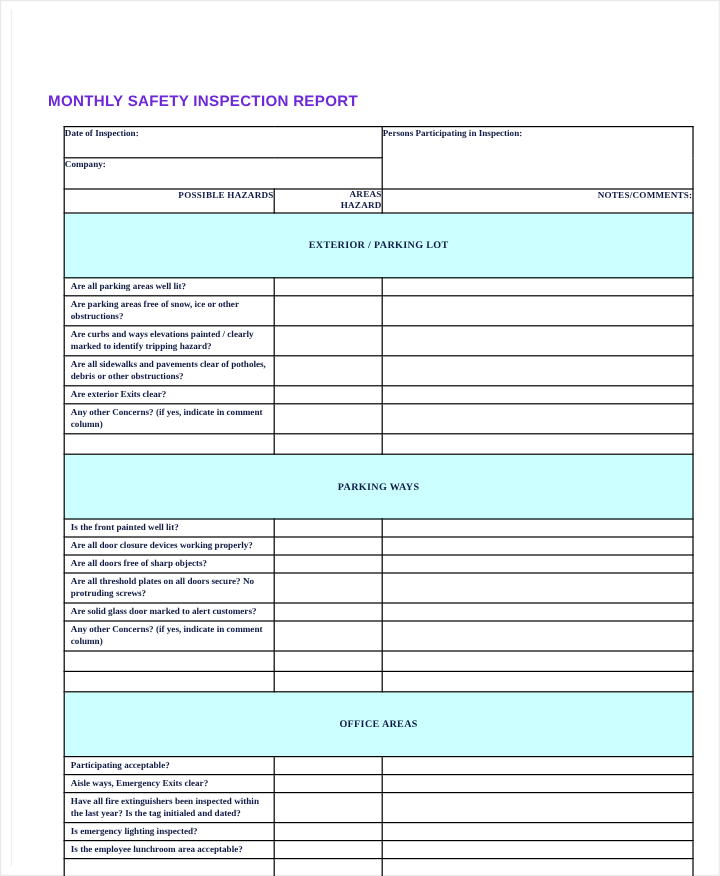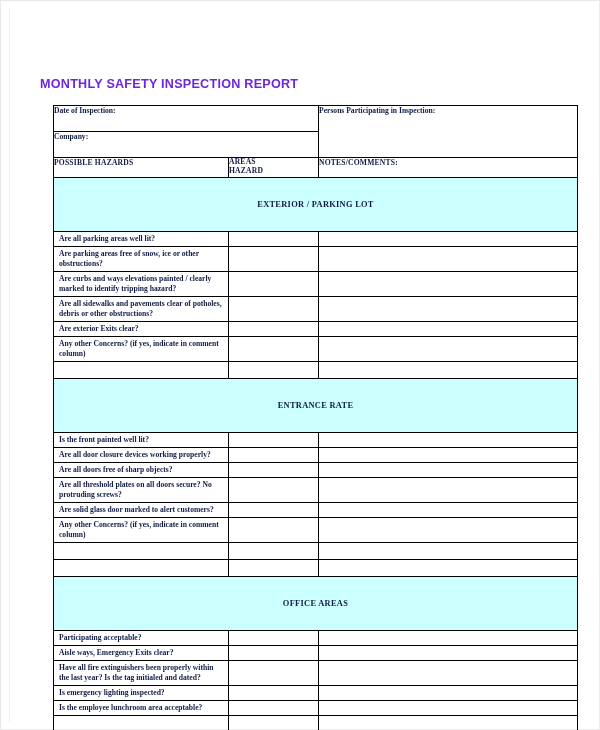--- a/index.html
+++ b/index.html
@@ -80,21 +80,21 @@
   }
   .hdr-field-2 {
     height: 25px;
   }
   .persons-cell {
     vertical-align: top;
     margin-left: 12px;
   }
 
   .colhead td {
-    text-align: left;
+    text-align: right;
     vertical-align: middle;
     font-size: 8.2px;
     letter-spacing: 0.2px;
     padding: 3px 2px;
     height: 19px;
   }
   .colhead .rate-hazard {
     line-height: 1.18;
   }
 
@@ -185,21 +185,21 @@
           <td class="q">Any other Concerns?  (if yes, indicate in comment column)</td>
           <td></td>
           <td></td>
         </tr>
         <tr class="blank">
           <td></td>
           <td></td>
           <td></td>
         </tr>
         <tr class="section-row">
-          <td colspan="3">ENTRANCE RATE</td>
+          <td colspan="3">PARKING WAYS</td>
         </tr>
         <tr class="item">
           <td class="q">Is the front painted well lit?</td>
           <td></td>
           <td></td>
         </tr>
         <tr class="item">
           <td class="q">Are all door closure devices working properly?</td>
           <td></td>
           <td></td>
@@ -241,21 +241,21 @@
           <td class="q">Participating acceptable?</td>
           <td></td>
           <td></td>
         </tr>
         <tr class="item">
           <td class="q">Aisle ways, Emergency Exits clear?</td>
           <td></td>
           <td></td>
         </tr>
         <tr class="item">
-          <td class="q">Have all fire extinguishers been properly within the last year?  Is the tag initialed and dated?</td>
+          <td class="q">Have all fire extinguishers been inspected within the last year?  Is the tag initialed and dated?</td>
           <td></td>
           <td></td>
         </tr>
         <tr class="item">
           <td class="q">Is emergency lighting inspected?</td>
           <td></td>
           <td></td>
         </tr>
         <tr class="item">
           <td class="q">Is the employee lunchroom area acceptable?</td>

